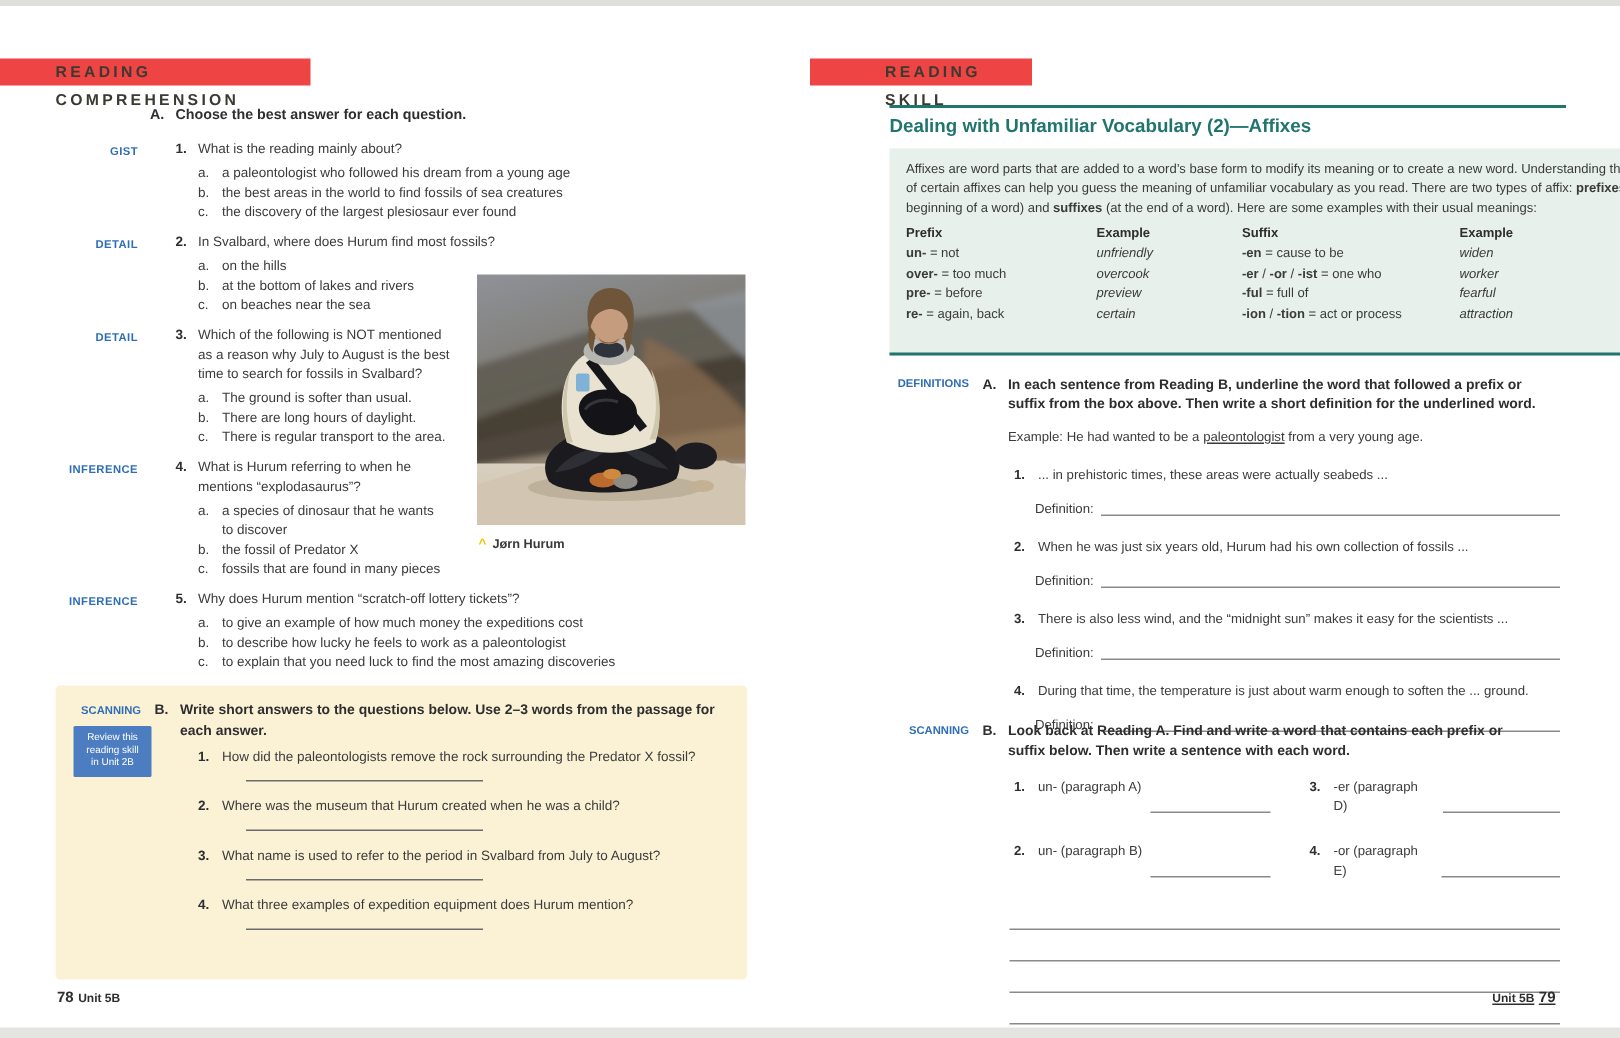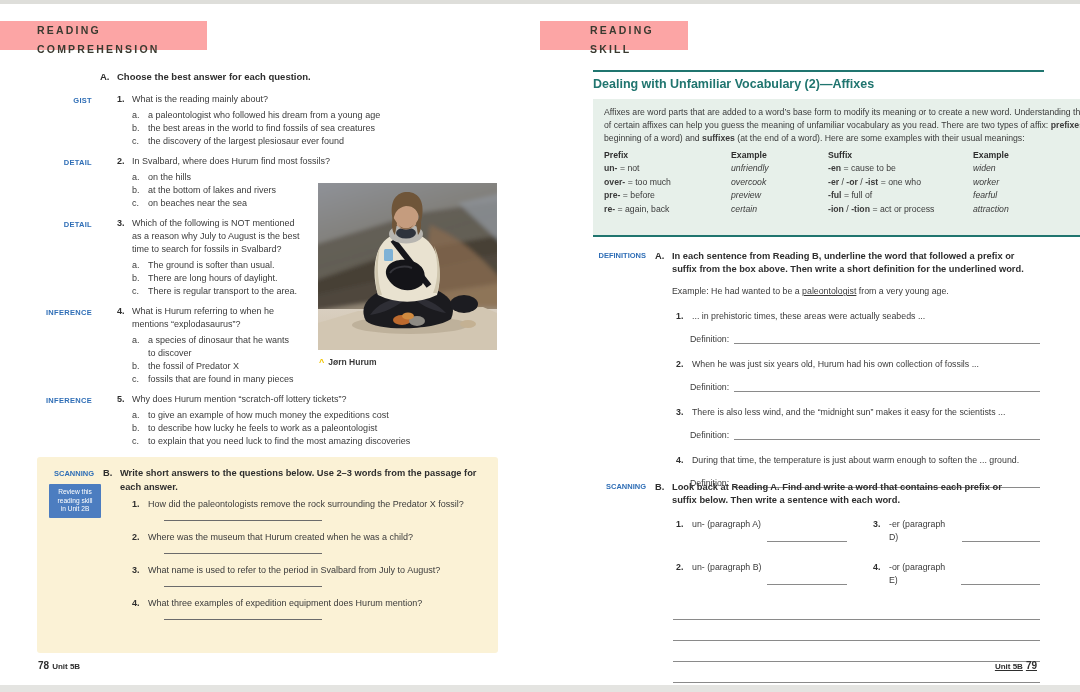--- a/index.html
+++ b/index.html
@@ -4,21 +4,21 @@
 <style>
   html,body{margin:0;padding:0;}
   body{font-family:"Liberation Sans", sans-serif; background:#ffffff; color:#3b3b3b;}
   #stage{position:relative; width:1080px; height:692px; background:#ffffff; overflow:hidden;}
   .edge-top{position:absolute;left:0;top:0;width:1080px;height:4px;background:#dededa;}
   .edge-bottom{position:absolute;left:0;top:685px;width:1080px;height:7px;background:#e4e4e1;}
   .page{position:absolute;top:0;width:540px;height:692px;}
   #page-left{left:0;}
   #page-right{left:540px;}
 
-  .tag{position:absolute;top:21px;height:29px;line-height:19px;background:#fca5a5;
+  .tag{position:absolute;top:39px;height:18px;line-height:19px;background:#ef4444;
        font-size:10.5px;font-weight:bold;letter-spacing:2.2px;color:#3a3a30;box-sizing:border-box;}
   #page-left .tag{left:0;width:207px;padding-left:37px;}
   #page-right .tag{left:0;width:148px;padding-left:50px;}
 
   .b{font-weight:bold;} .i{font-style:italic;} .u{text-decoration:underline;}
 
   
   #left-content{position:absolute;left:0;top:70px;width:540px;}
   .sec-head{display:flex;margin-left:100px;font-size:9.5px;font-weight:bold;color:#2e2e2e;line-height:13px;}
   .sec-letter{width:17px;flex:none;}

